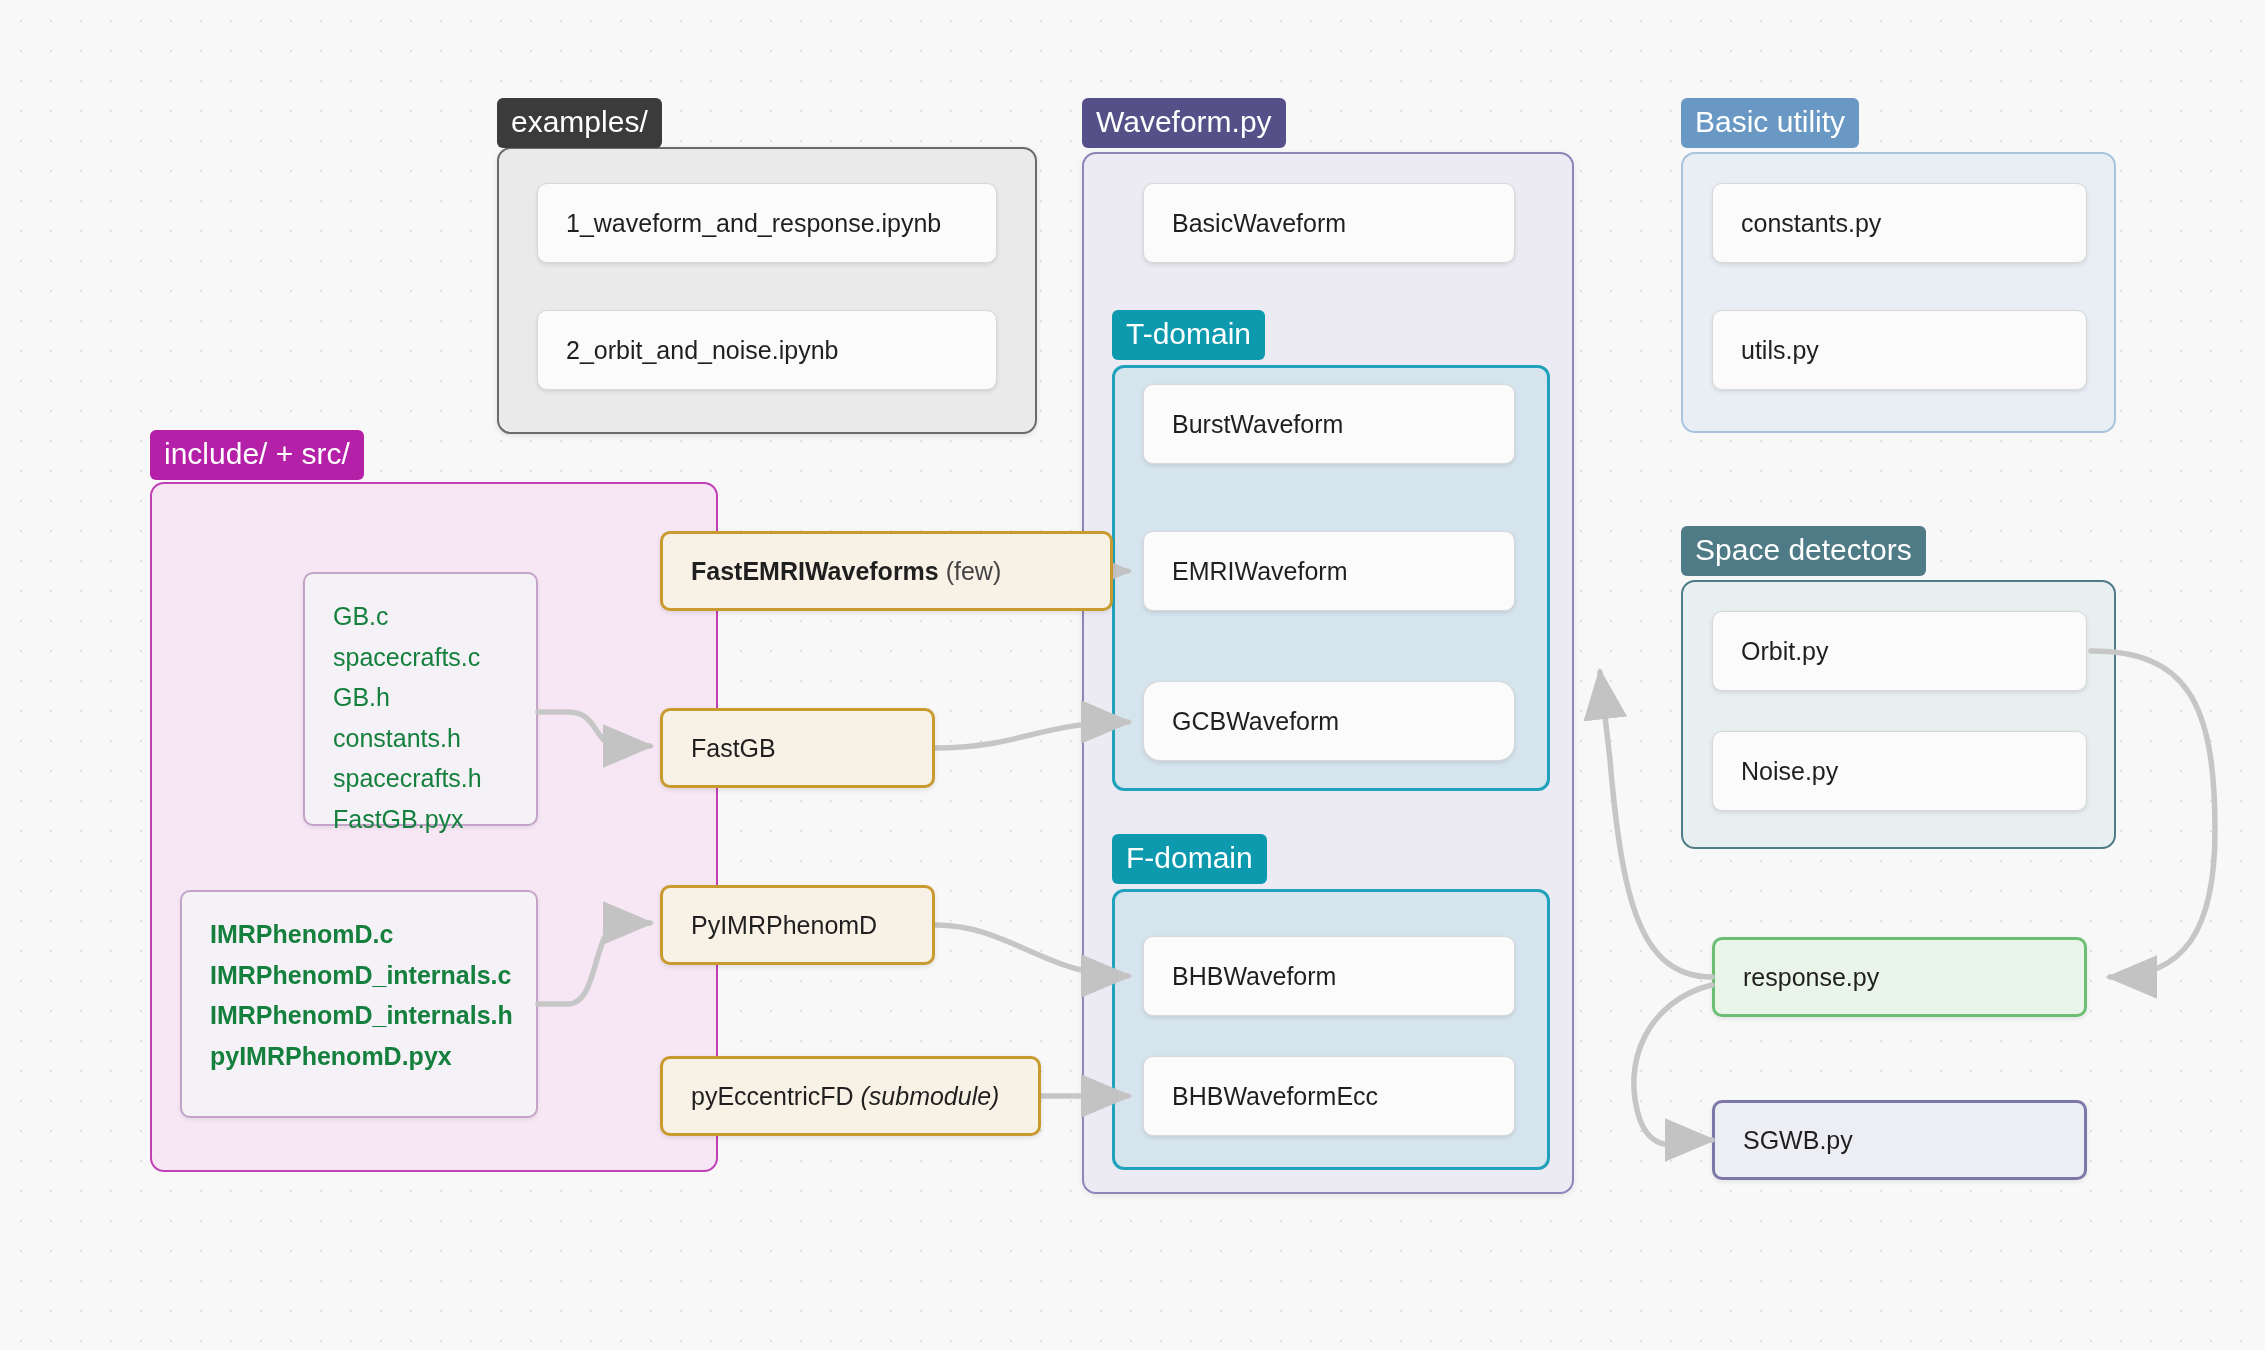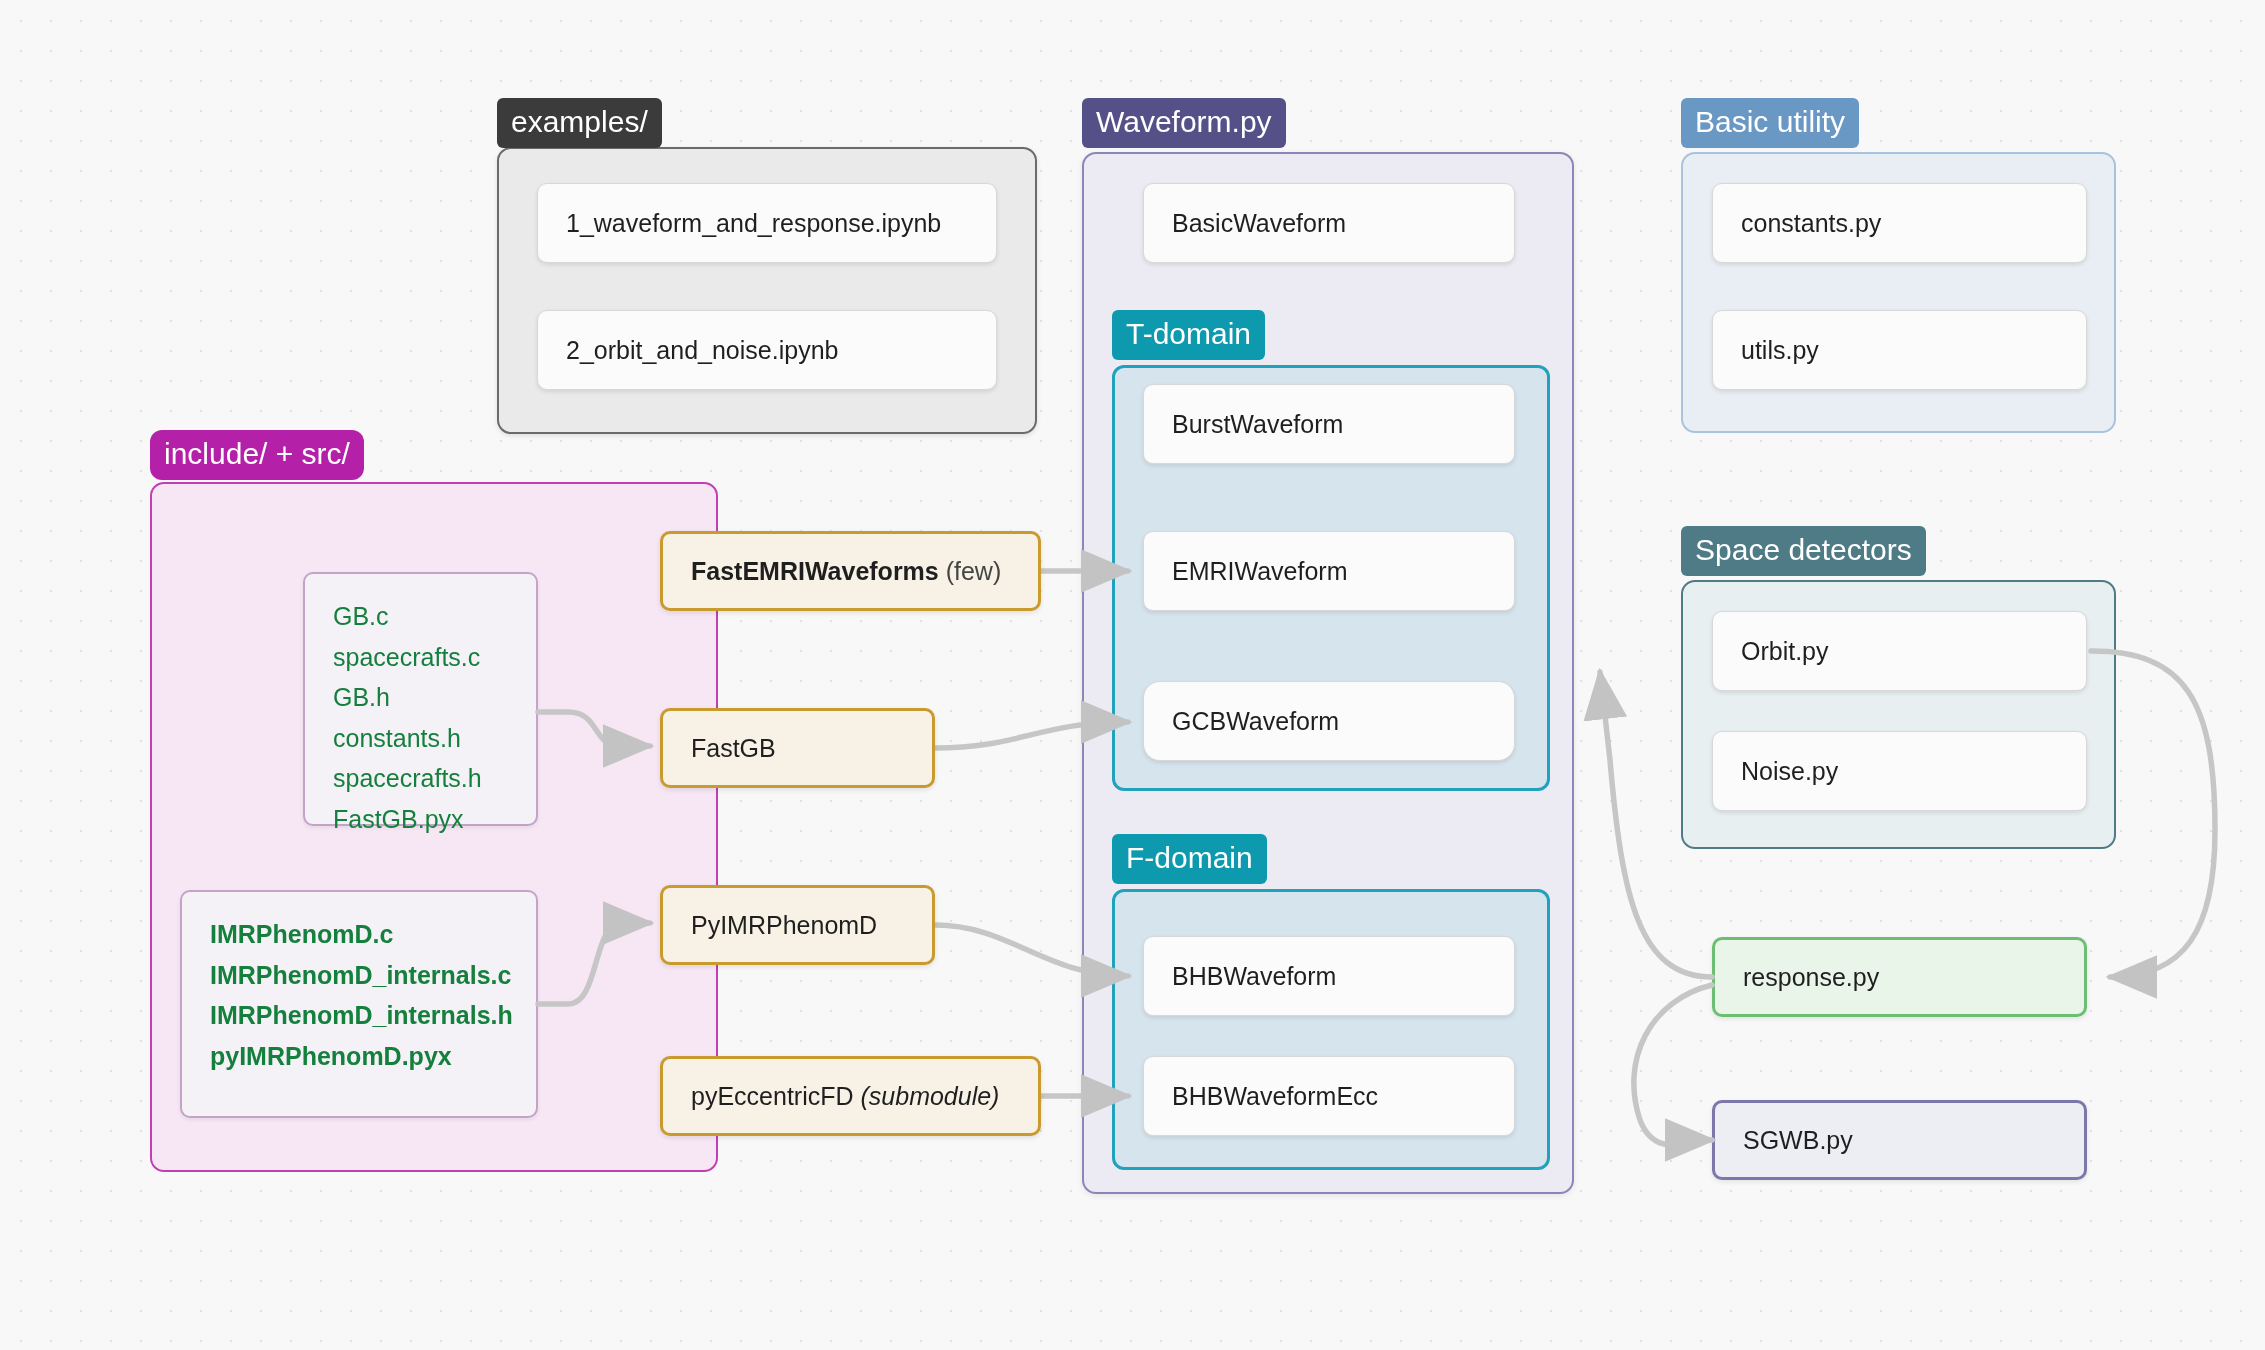--- a/index.html
+++ b/index.html
@@ -176,40 +176,40 @@
 
     <path d="M1712,985 C1650,1000 1620,1060 1640,1120 C1655,1160 1690,1140 1712,1140" marker-end="url(#ah)"></path>
   </g>
 </svg>
 
 <div class="panel-label label examples" style="left:497px; top:98px;">examples/</div>
 <div class="panel examples" style="left:497px; top:147px; width:540px; height:287px;"></div>
 <div class="node plain" style="left:537px; top:183px; width:460px; height:80px;">1_waveform_and_response.ipynb</div>
 <div class="node plain" style="left:537px; top:310px; width:460px; height:80px;">2_orbit_and_noise.ipynb</div>
 
-<div class="panel-label label srcinc" style="left:150px; top:430px;border-radius:12px;">include/ + src/</div>
+<div class="panel-label label srcinc" style="left:150px; top:430px;">include/ + src/</div>
 <div class="panel srcinc" style="left:150px; top:482px; width:568px; height:690px;"></div>
 
 <div class="node filelist" style="left:303px; top:572px; width:235px; height:254px;">
   <div class="fl">GB.c</div>
   <div class="fl">spacecrafts.c</div>
   <div class="fl">GB.h</div>
   <div class="fl">constants.h</div>
   <div class="fl">spacecrafts.h</div>
   <div class="fl">FastGB.pyx</div>
 </div>
 
 <div class="node filelist" style="left:180px; top:890px; width:358px; height:228px;font-weight:bold;">
   <div class="fl">IMRPhenomD.c</div>
   <div class="fl">IMRPhenomD_internals.c</div>
   <div class="fl">IMRPhenomD_internals.h</div>
   <div class="fl">pyIMRPhenomD.pyx</div>
 </div>
 
-<div class="node wrapper" style="left:660px; top:531px; width:381px; height:80px;">
+<div class="node wrapper" style="left:660px; top:531px; width:453px; height:80px;">
   <span><span class="strong">FastEMRIWaveforms</span><span class="soft"> (few)</span></span>
 </div>
 
 <div class="node wrapper" style="left:660px; top:708px; width:275px; height:80px;">
   <span><span>FastGB</span></span>
 </div>
 
 <div class="node wrapper" style="left:660px; top:885px; width:275px; height:80px;">
   <span><span>PyIMRPhenomD</span></span>
 </div>

